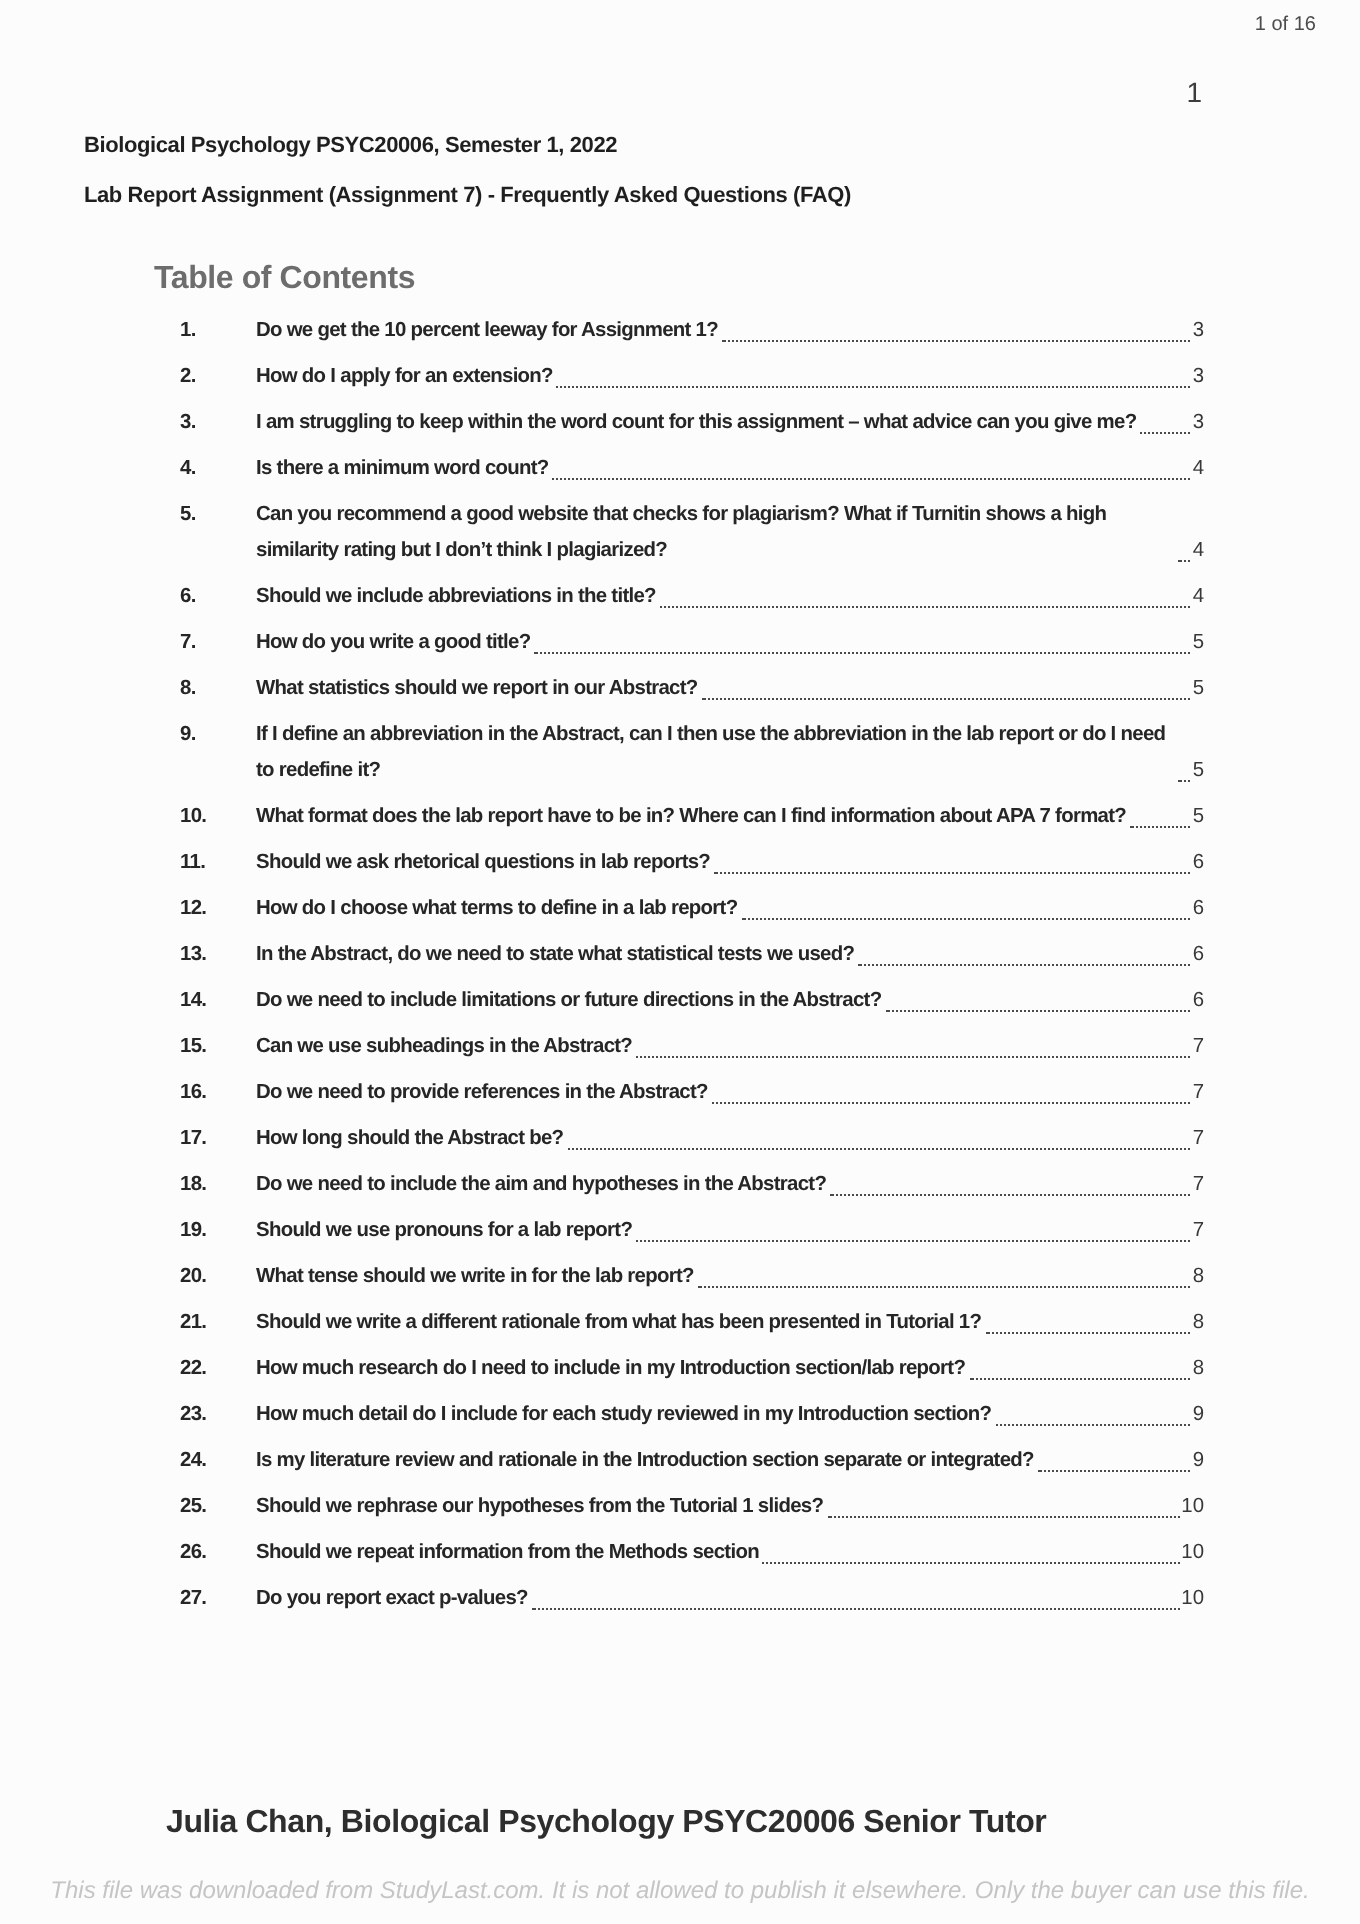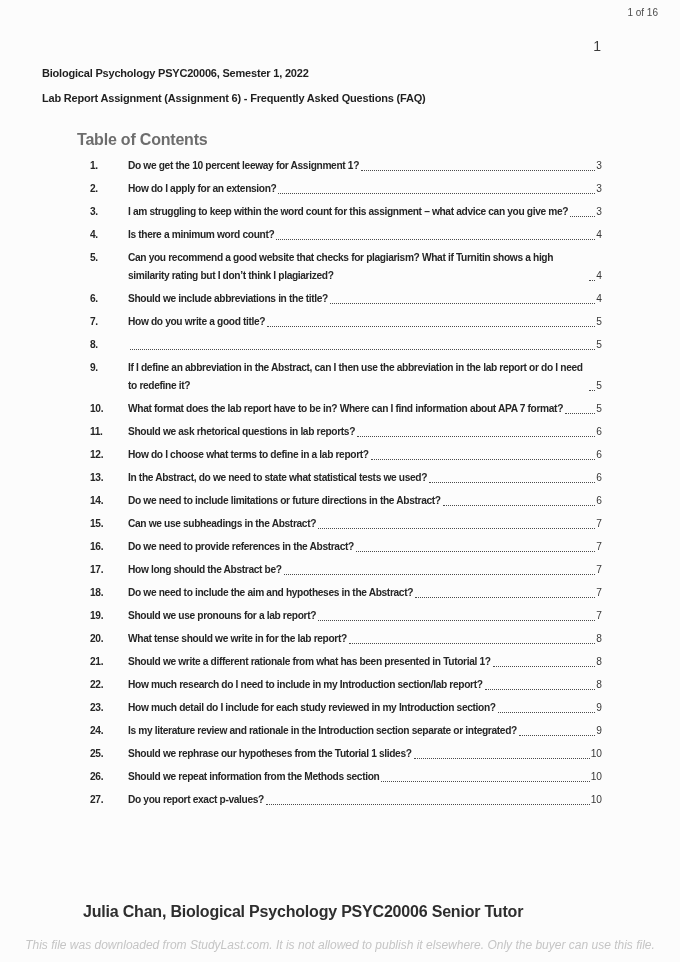--- a/index.html
+++ b/index.html
@@ -114,21 +114,21 @@
 <body>
 
 <div class="screen">
 
   <div class="viewer-page-indicator">1 of 16</div>
 
   <div class="doc-page-number">1</div>
 
   <div class="titles">
     <div class="doc-title">Biological Psychology PSYC20006, Semester 1, 2022</div>
-    <div class="doc-subtitle">Lab Report Assignment (Assignment 6) - Frequently Asked Questions (FAQ)</div>
+    <div class="doc-subtitle">Lab Report Assignment (Assignment 7) - Frequently Asked Questions (FAQ)</div>
   </div>
 
   <div class="toc-heading">Table of Contents</div>
 
   <div class="toc-list">
 
       <div class="toc-row">
         <span class="toc-num">1.</span>
         <span class="toc-body">
           <span class="toc-label">Do we get the 10 percent leeway for Assignment 1?</span>
@@ -187,20 +187,21 @@
         <span class="toc-body">
           <span class="toc-label">How do you write a good title?</span>
           <span class="toc-dots"></span>
           <span class="toc-page">5</span>
         </span>
       </div>
 
       <div class="toc-row">
         <span class="toc-num">8.</span>
         <span class="toc-body">
+          <span class="toc-label">What statistics should we report in our Abstract?</span>
           <span class="toc-dots"></span>
           <span class="toc-page">5</span>
         </span>
       </div>
 
       <div class="toc-row">
         <span class="toc-num">9.</span>
         <span class="toc-body">
           <span class="toc-label">If I define an abbreviation in the Abstract, can I then use the abbreviation in the lab report or do I need to redefine it?</span>
           <span class="toc-dots"></span>

